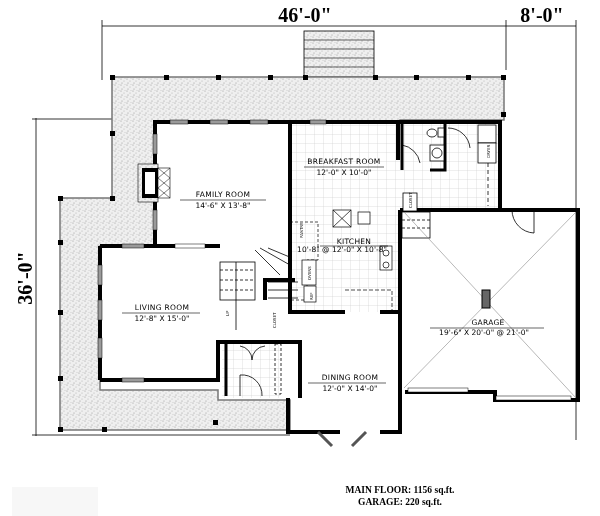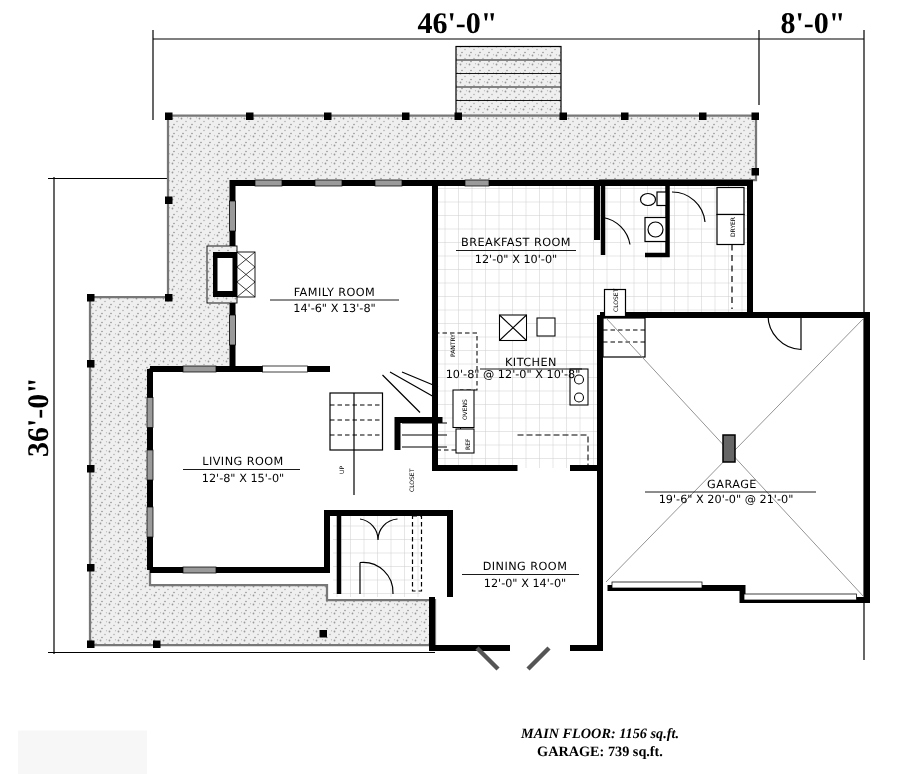--- a/index.html
+++ b/index.html
@@ -216,15 +216,15 @@
     <text class="room-name" x="350" y="380" text-anchor="middle">DINING ROOM</text>
     <line x1="308" y1="383" x2="386" y2="383" stroke="#000" stroke-width="0.6"></line>
     <text class="room-dim" x="350" y="391" text-anchor="middle">12'-0" X 14'-0"</text>
 
     <text class="room-name" x="488" y="325" text-anchor="middle">GARAGE</text>
     <line x1="430" y1="328" x2="544" y2="328" stroke="#000" stroke-width="0.6"></line>
     <text class="room-dim" x="484" y="335" text-anchor="middle">19'-6" X 20'-0" @ 21'-0"</text>
   </g>
 </svg>
 
-<div class="area" style="top:485px;font-style:italic;">MAIN FLOOR: 1156 sq.ft.</div>
-<div class="area" style="top:497px;">GARAGE: 739 sq.ft.</div>
+<div class="area" style="top:485px;">MAIN FLOOR: 1156 sq.ft.</div>
+<div class="area" style="top:497px;">GARAGE: 220 sq.ft.</div>
 <div class="stamp"></div>
 
 </body></html>

